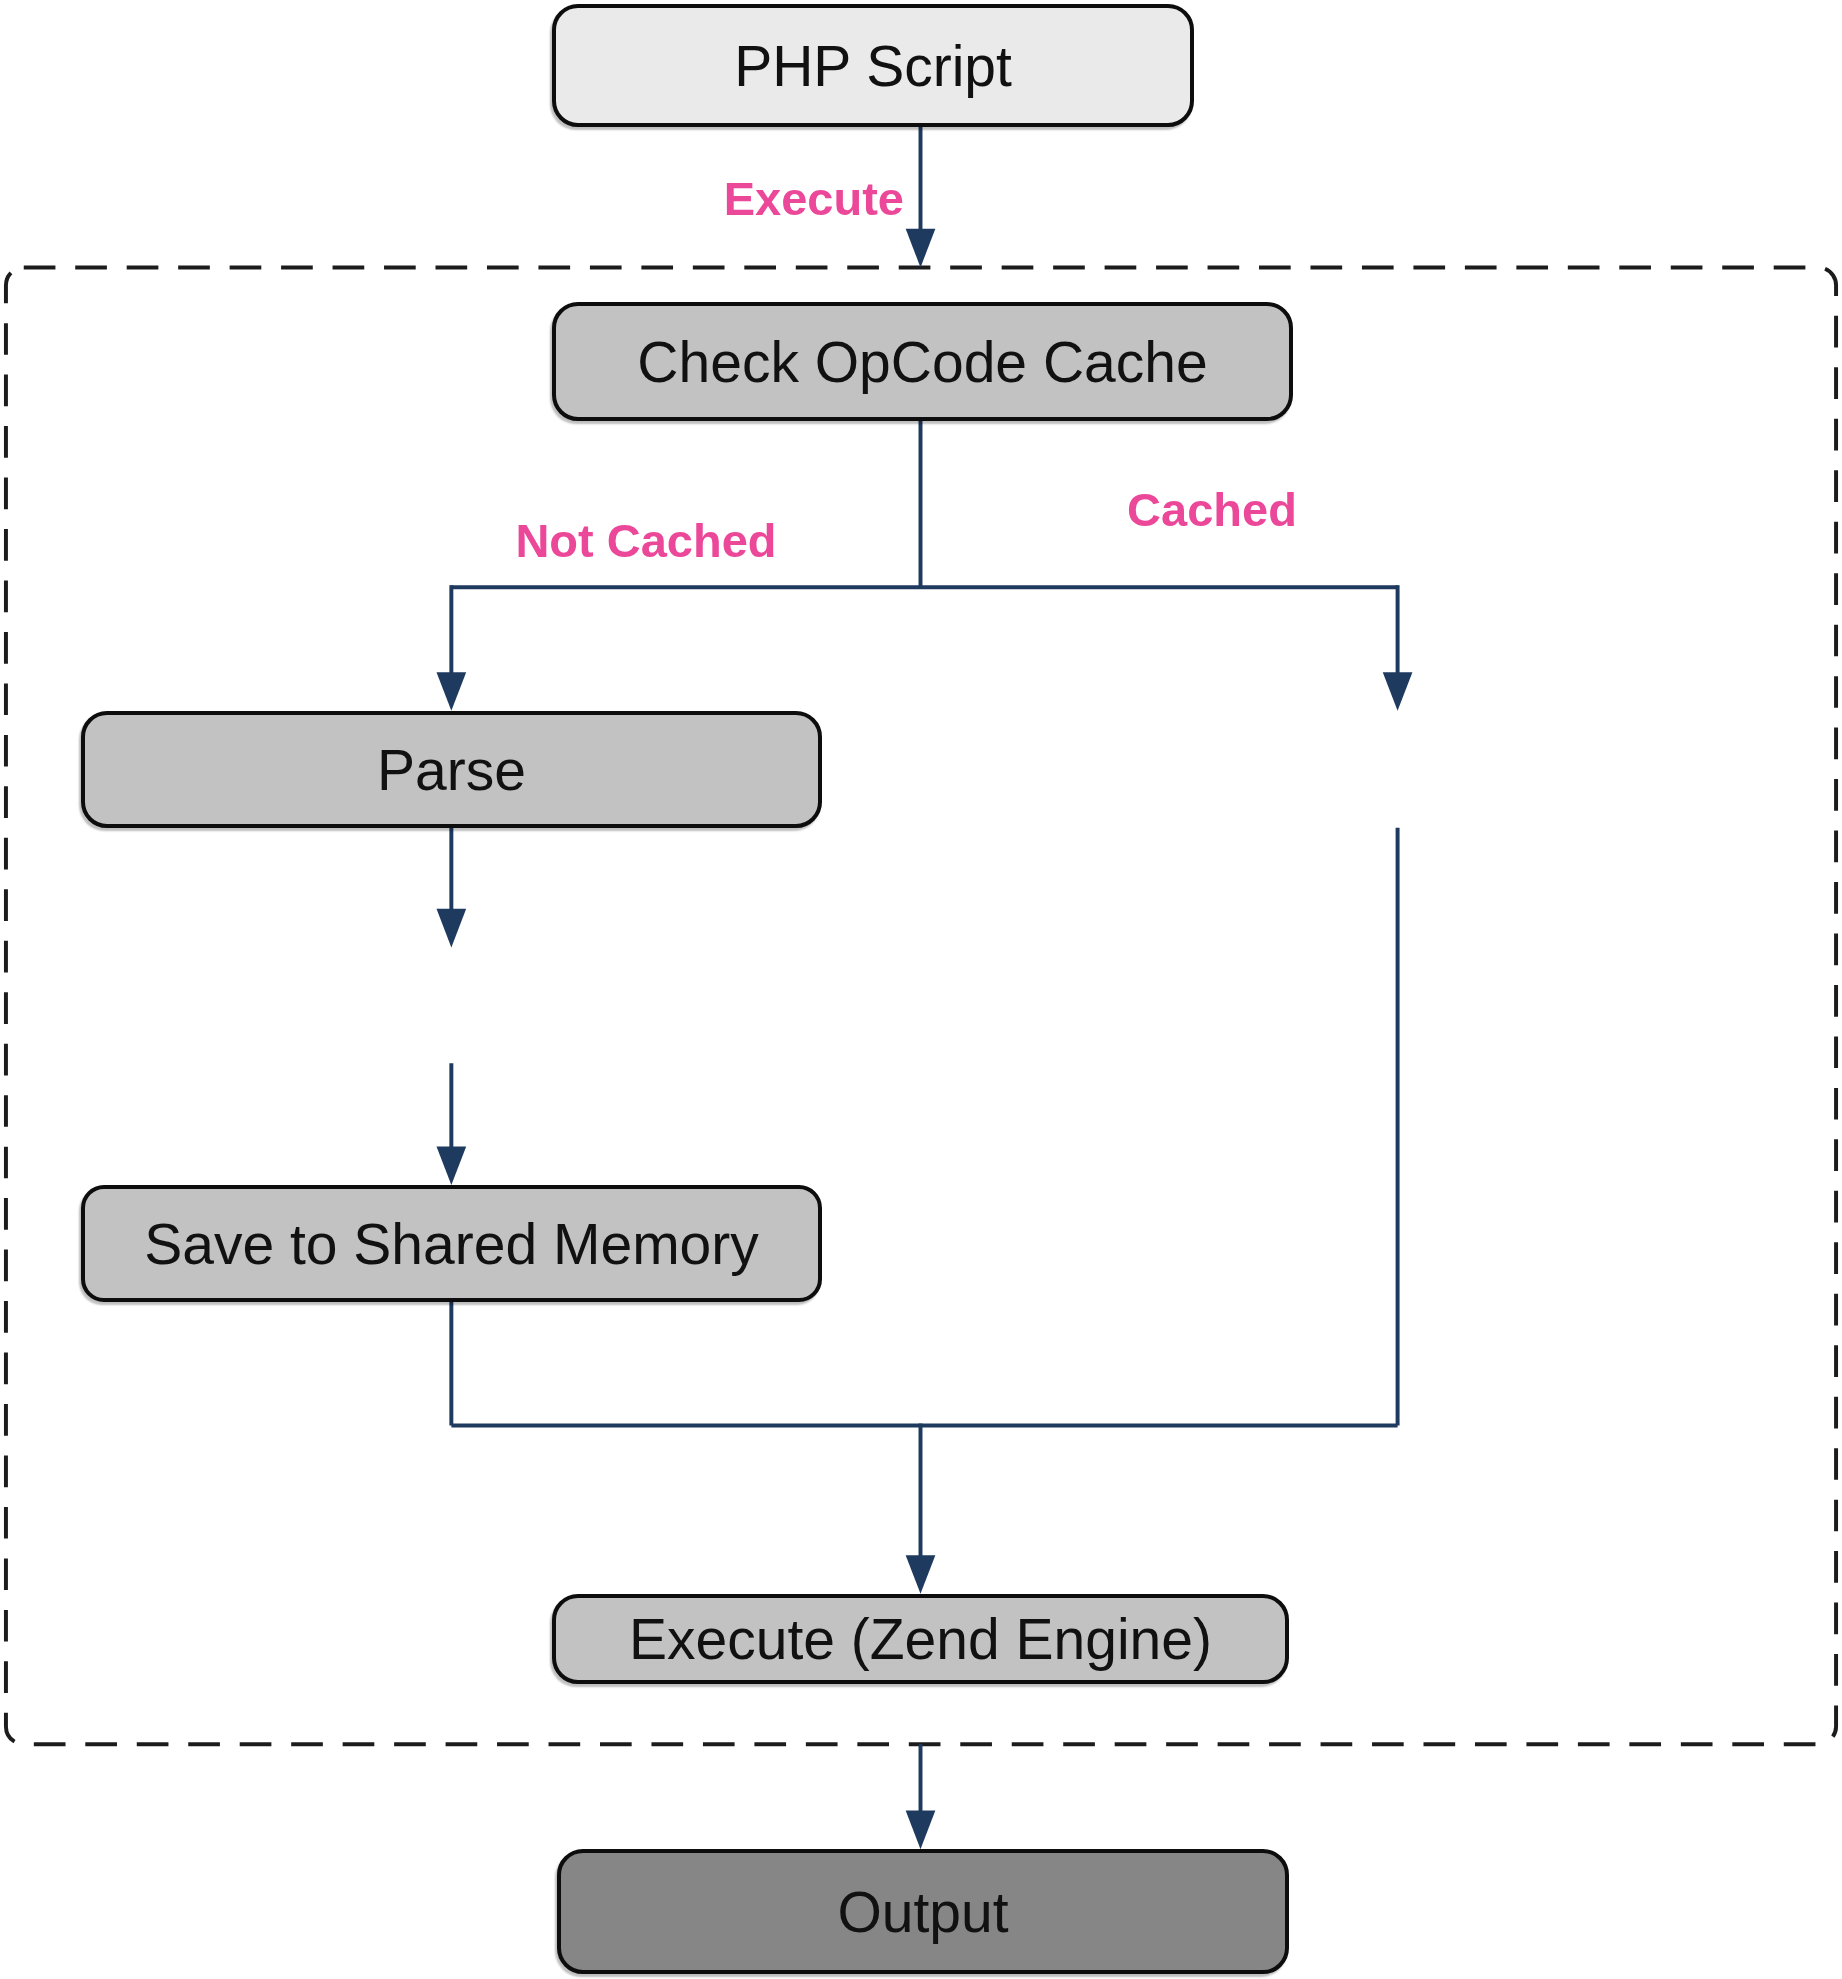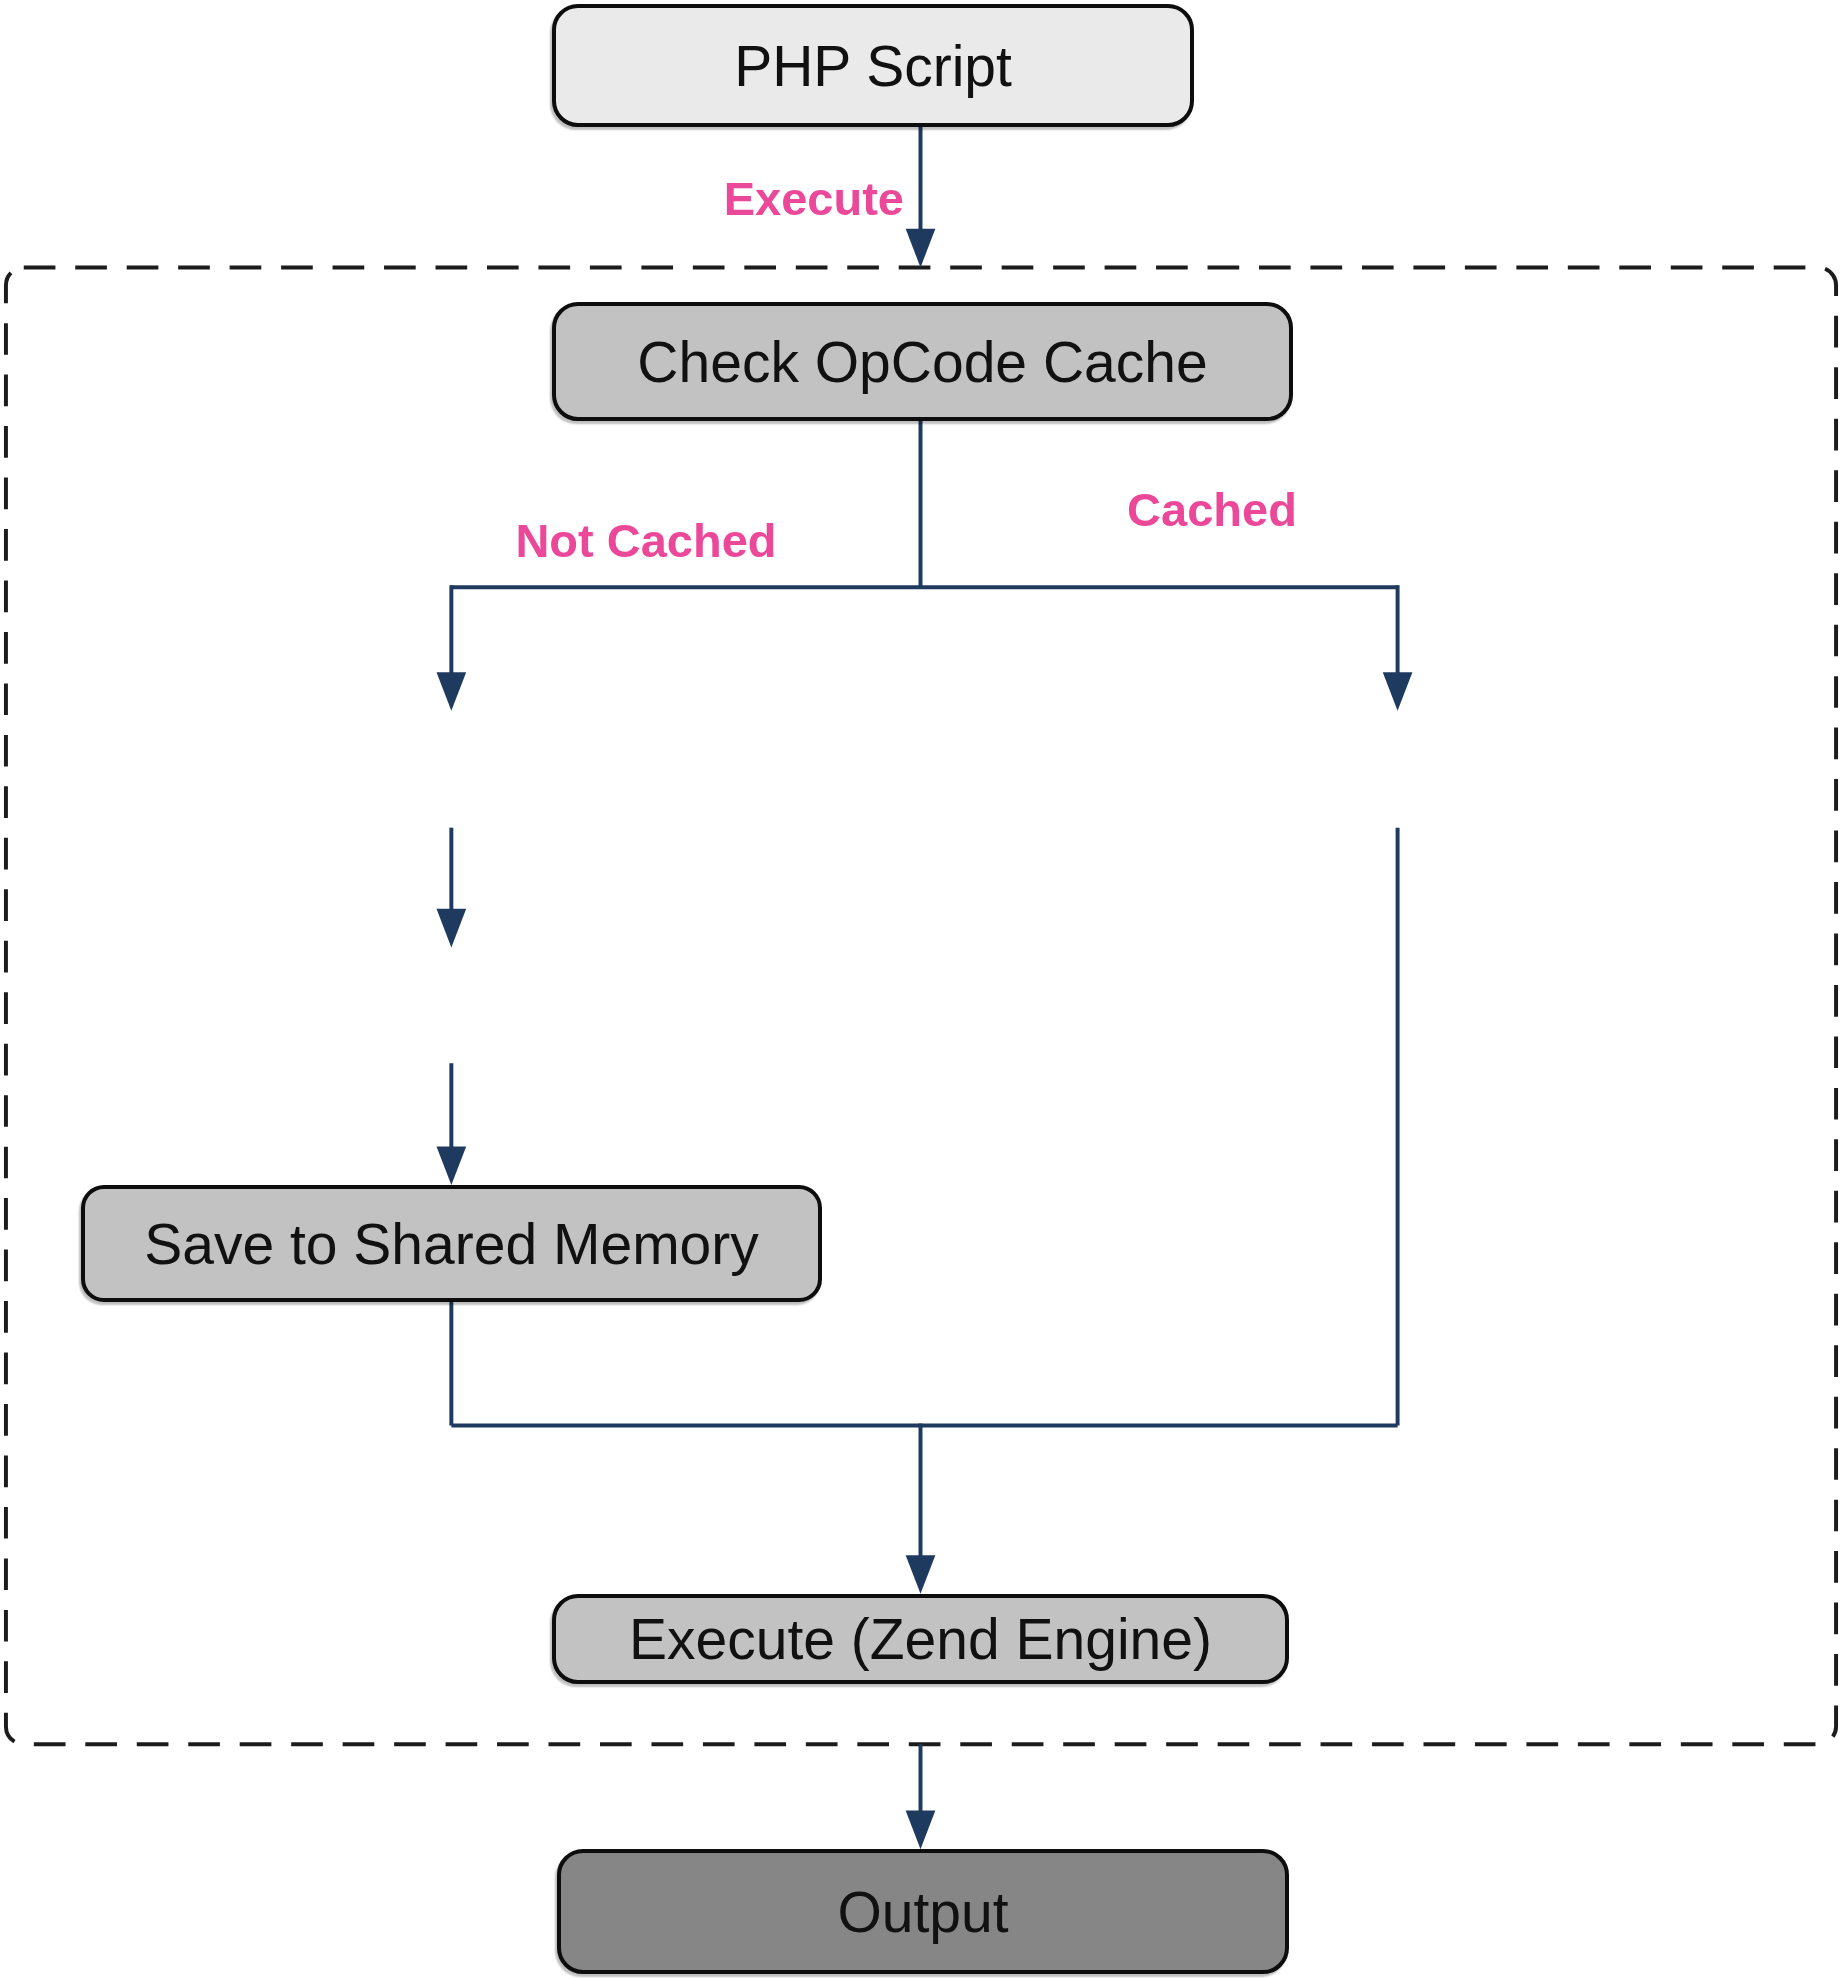--- a/index.html
+++ b/index.html
@@ -118,20 +118,23 @@
   </svg>
 
   <div class="node node--light" style="left:552px; top:4px; width:642px; height:123px;">
     <span>PHP Script</span>
   </div>
 
   <div class="node node--medium" style="left:552px; top:302px; width:741px; height:119px;">
     <span>Check OpCode Cache</span>
   </div>
 
+  <div class="node node--medium" style="left:81px; top:711px; width:741px; height:117px;">
+    <span>Parse</span>
+  </div>
 
 
 
   <div class="node node--medium" style="left:81px; top:1185px; width:741px; height:117px;border-radius:23px;">
     <span>Save to Shared Memory</span>
   </div>
 
   <div class="node node--medium" style="left:552px; top:1594px; width:737px; height:90px;">
     <span>Execute (Zend Engine)</span>
   </div>

